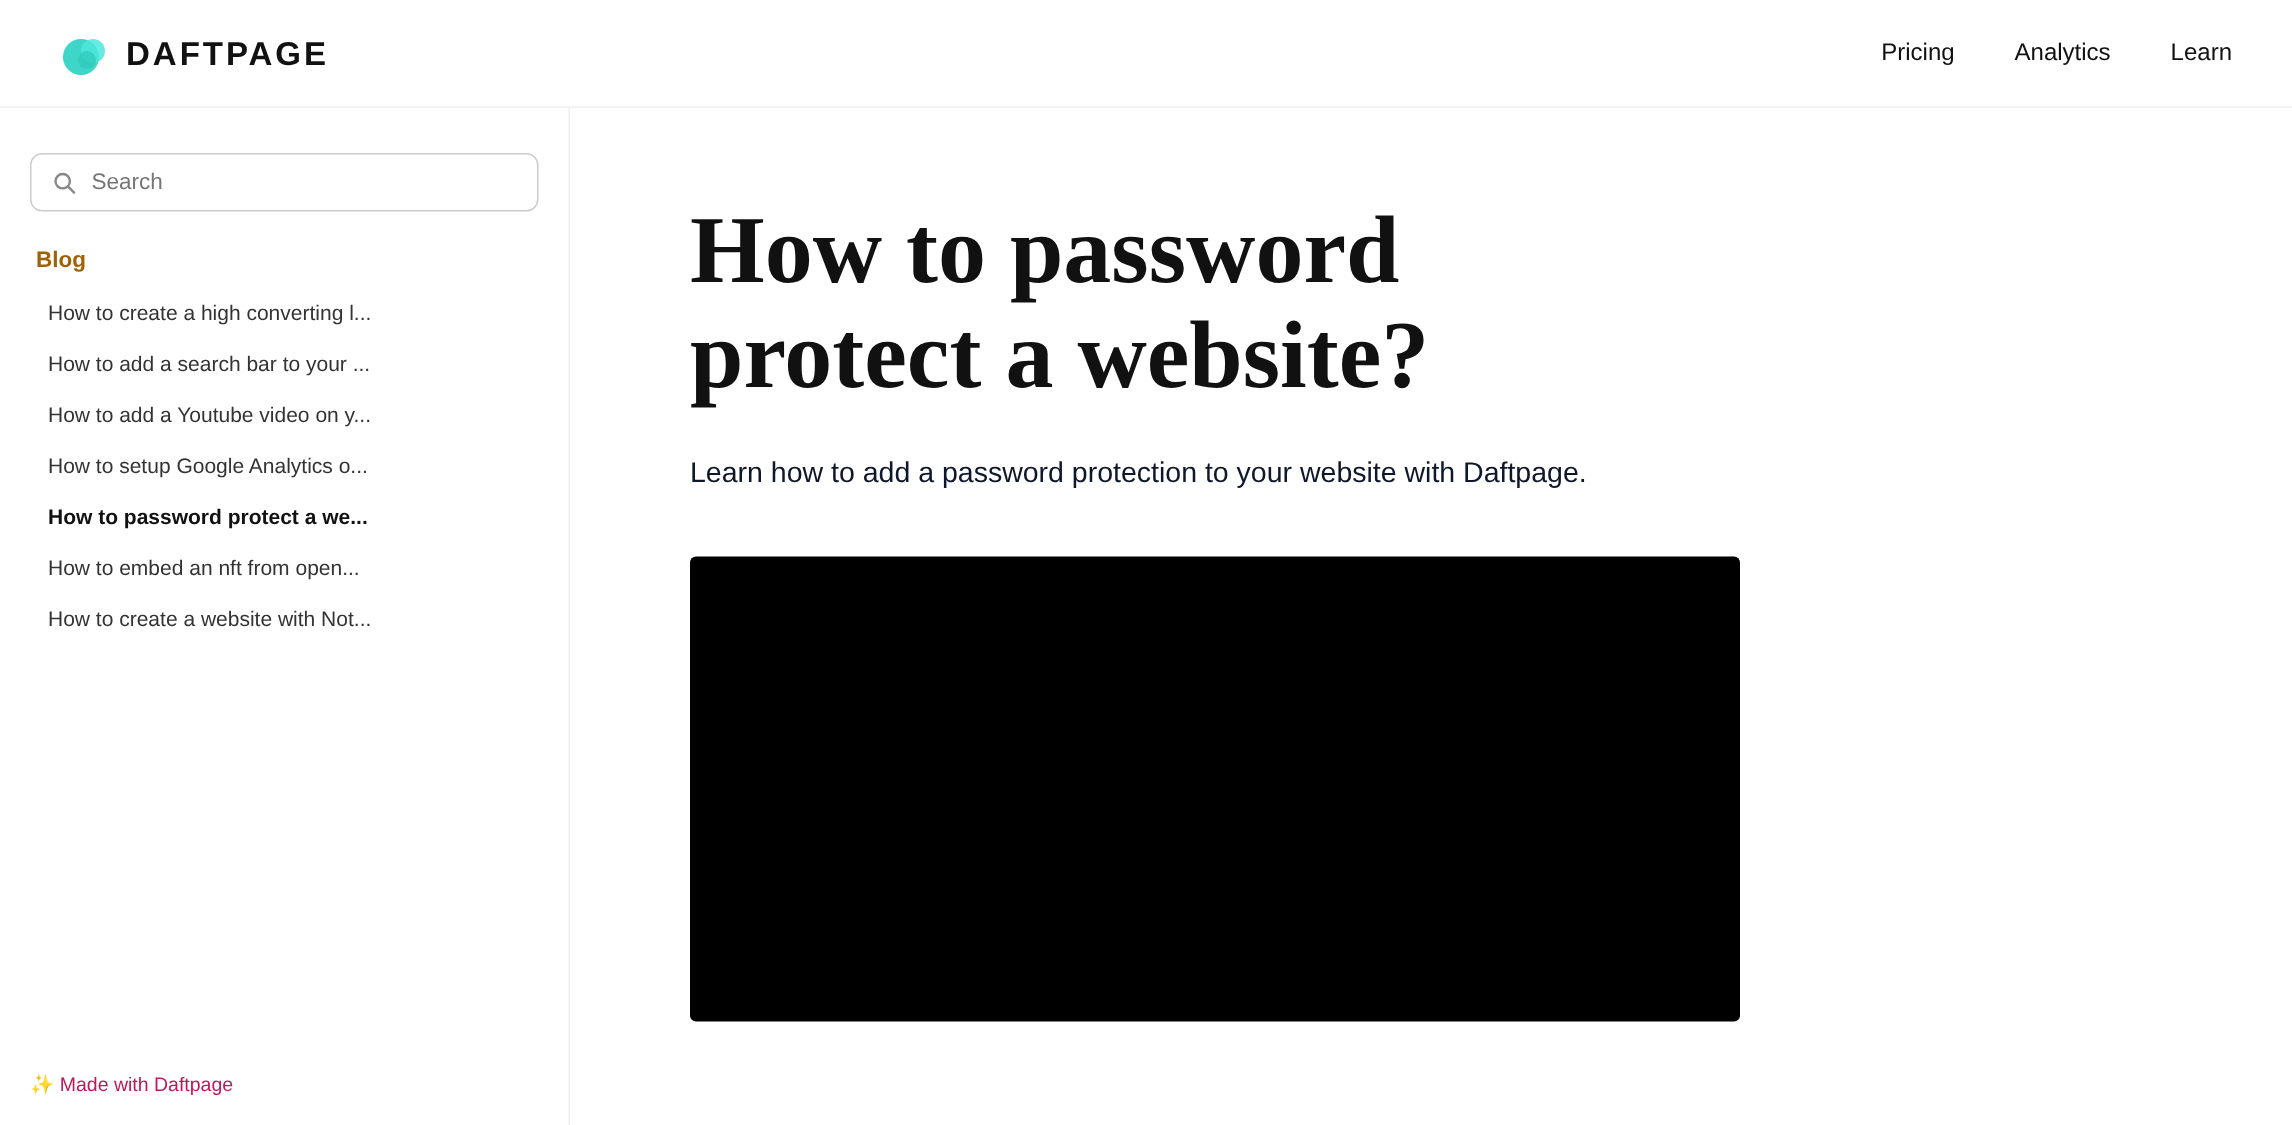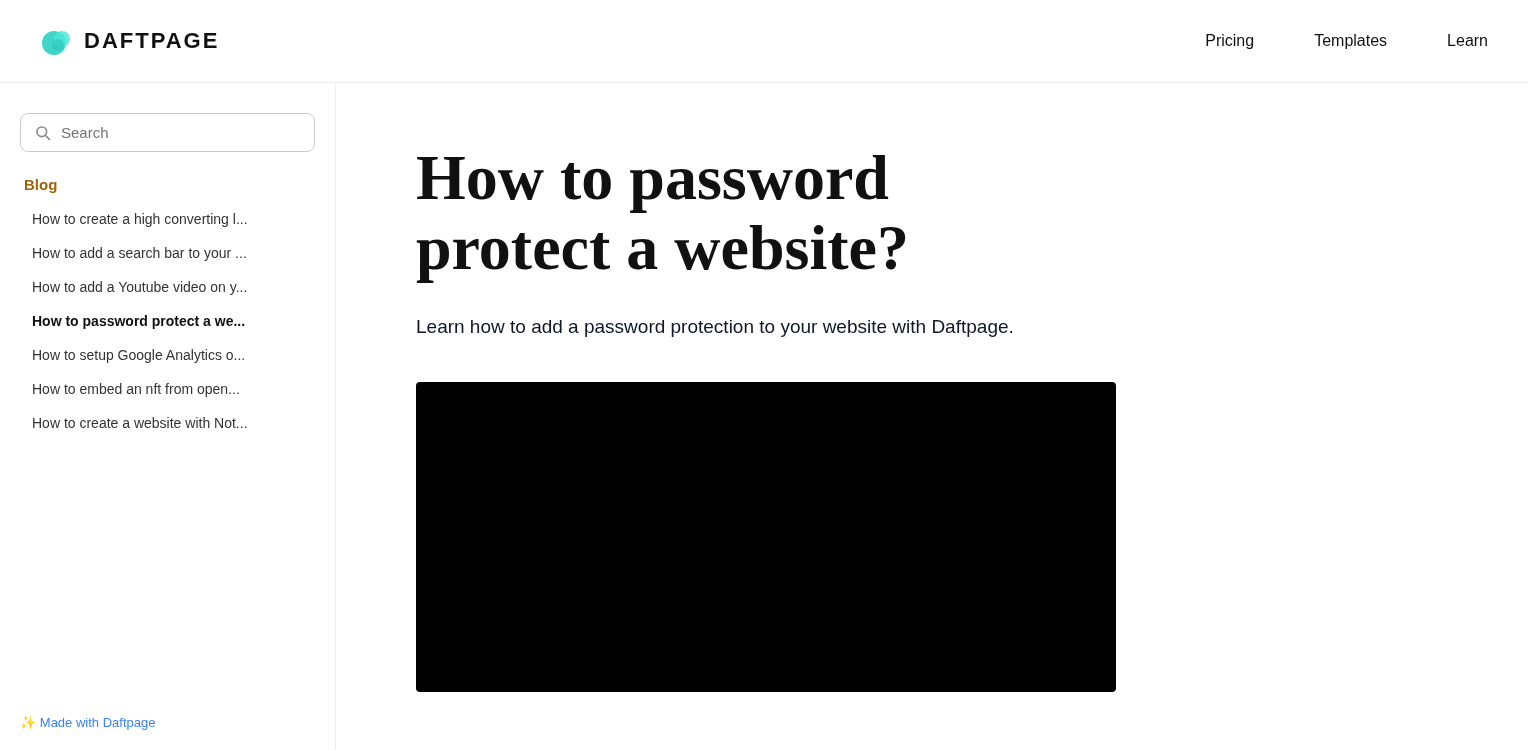--- a/index.html
+++ b/index.html
@@ -12,21 +12,21 @@
       display: flex;
       flex-direction: column;
     }
 
     
     header {
       display: flex;
       align-items: center;
       justify-content: space-between;
       padding: 0 40px;
-      height: 83px;
+      height: 72px;
       border-bottom: 1px solid #eee;
       flex-shrink: 0;
     }
     .logo-area {
       display: flex;
       align-items: center;
       gap: 8px;
     }
     .logo-icon {
       width: 36px;
@@ -35,40 +35,40 @@
     .logo-text {
       font-size: 22px;
       font-weight: 900;
       letter-spacing: 2px;
       text-transform: uppercase;
       color: #111;
     }
     .nav-links {
       display: flex;
       align-items: center;
-      gap: 60px;
+      gap: 40px;
     }
     .nav-link {
       font-size: 16px;
       font-weight: 500;
       color: #111;
       text-decoration: none;
       cursor: pointer;
     }
 
     
     .main-layout {
       display: flex;
       flex: 1;
       overflow: hidden;
     }
 
     
     .sidebar {
-      width: 336px;
+      width: 380px;
       flex-shrink: 0;
       border-right: 1px solid #eee;
       padding: 30px 20px 20px 20px;
       display: flex;
       flex-direction: column;
       overflow-y: auto;
       position: relative;
     }
     .search-box {
       display: flex;
@@ -116,21 +116,21 @@
     .sidebar-item.active {
       font-weight: 700;
       color: #111;
     }
 
     
     .sidebar-footer {
       margin-top: auto;
       padding-top: 30px;
       font-size: 13px;
-      color: #3b82f6;
+      color: #be185d;
     }
 
     
     .content {
       flex: 1;
       padding: 60px 80px;
       overflow-y: auto;
     }
     .content-title {
       font-size: 64px;
@@ -163,21 +163,21 @@
   <div class="logo-area">
     <svg class="logo-icon" viewBox="0 0 36 36" fill="none" xmlns="http://www.w3.org/2000/svg">
       <ellipse cx="14" cy="20" rx="12" ry="12" fill="#3DD6C8"></ellipse>
       <ellipse cx="22" cy="16" rx="8" ry="8" fill="#4AE8DA" opacity="0.85"></ellipse>
       <ellipse cx="18" cy="22" rx="6" ry="6" fill="#2EC9BB" opacity="0.7"></ellipse>
     </svg>
     <span class="logo-text">DAFTPAGE</span>
   </div>
   <nav class="nav-links">
     <a class="nav-link">Pricing</a>
-    <a class="nav-link">Templates</a>
+    <a class="nav-link">Analytics</a>
     <a class="nav-link">Learn</a>
   </nav>
 </header>
 
 <div class="main-layout">
 
   <aside class="sidebar">
     <div class="search-box">
       <svg class="search-icon-svg" width="16" height="16" viewBox="0 0 20 20" fill="none">
         <circle cx="8.5" cy="8.5" r="6" stroke="#888" stroke-width="2"></circle>
@@ -185,22 +185,22 @@
       </svg>
       <input type="text" placeholder="Search" style="">
     </div>
 
     <div class="blog-section-title">Blog</div>
 
     <nav class="sidebar-nav">
       <div class="sidebar-item">How to create a high converting l...</div>
       <div class="sidebar-item">How to add a search bar to your ...</div>
       <div class="sidebar-item">How to add a Youtube video on y...</div>
+      <div class="sidebar-item">How to setup Google Analytics o...</div>
       <div class="sidebar-item active">How to password protect a we...</div>
-      <div class="sidebar-item">How to setup Google Analytics o...</div>
       <div class="sidebar-item">How to embed an nft from open...</div>
       <div class="sidebar-item">How to create a website with Not...</div>
     </nav>
 
     <div class="sidebar-footer">✨ Made with Daftpage</div>
   </aside>
 
   <main class="content">
     <h1 class="content-title">How to password protect a website?</h1>
     <p class="content-subtitle">Learn how to add a password protection to your website with Daftpage.</p>

